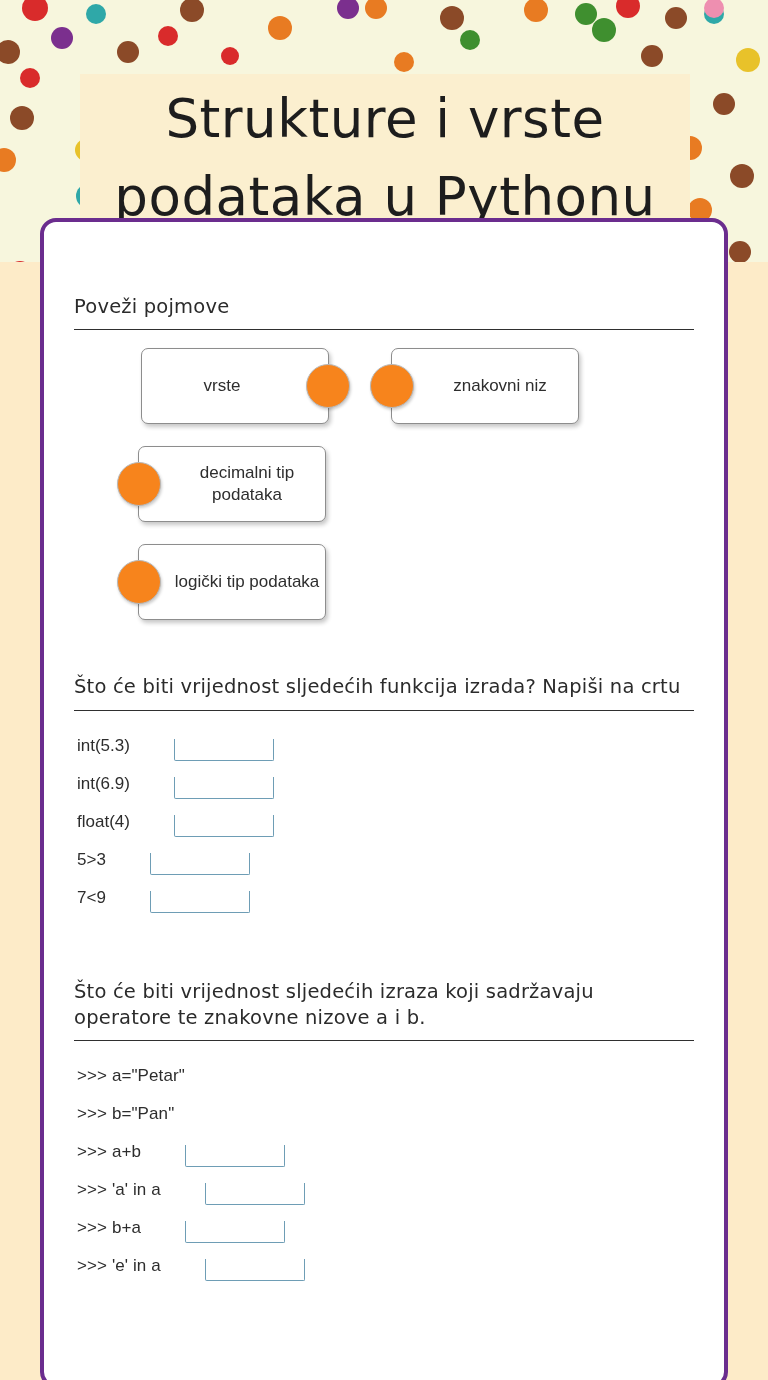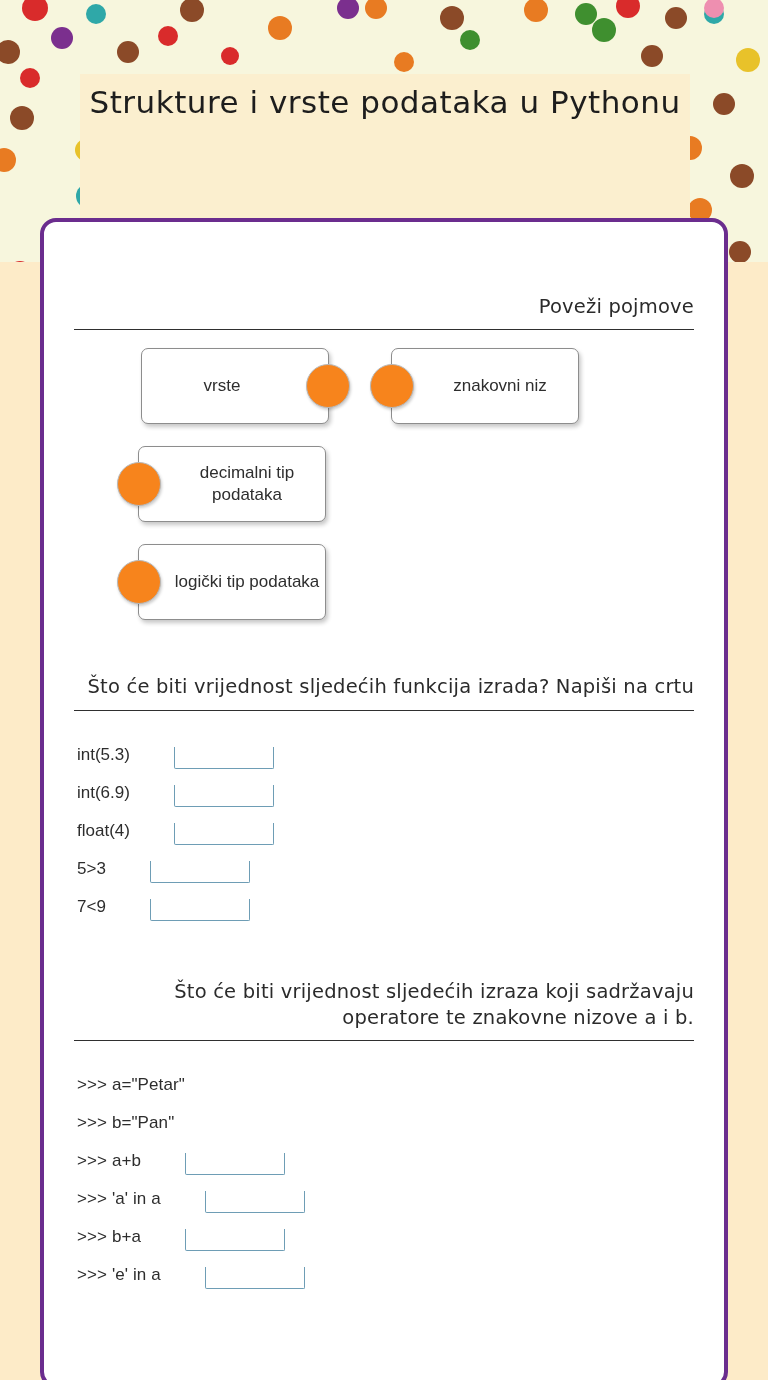--- a/index.html
+++ b/index.html
@@ -52,21 +52,21 @@
     height: 148px;
     background: #FBEFCF;
     z-index: 1;
     display: flex;
     align-items: flex-start;
     justify-content: center;
     overflow: hidden;
   }
   #title-text {
     font-family: "DejaVu Sans", sans-serif;
-    font-size: 31px;
+    font-size: 53px;
     line-height: 1.48;
     color: #1d1d1d;
     text-align: center;
     letter-spacing: 0.5px;
     padding-top: 6px;
     font-weight: 400;
   }
 
   
   #worksheet-card {
@@ -87,21 +87,20 @@
   }
 
   
   .section-heading {
     font-family: "DejaVu Sans", sans-serif;
     font-size: 19.5px;
     line-height: 1.35;
     color: #2b2b2b;
     font-weight: 400;
     letter-spacing: 0.2px;
-    text-align: right;
   }
   .section-rule {
     border: 0;
     border-top: 1.6px solid #2f2f2f;
     margin-top: 9px;
   }
 
   
   #matching-exercise {
     margin-top: 18px;
@@ -156,21 +155,21 @@
     transform: translateY(-50%);
   }
   .match-item.left  .connector { right: -22px; }
   .match-item.right .connector { left: -22px; }
 
   
   .qa-block { margin-top: 16px; }
 
   .qa-row {
     display: flex;
-    align-items: flex-end;
+    align-items: center;
     height: 38px;
     padding-left: 3px;
     gap: 32px;
   }
   .qa-label {
     font-family: "Liberation Sans", sans-serif;
     font-size: 17px;
     color: #2d2d2d;
     white-space: nowrap;
   }

